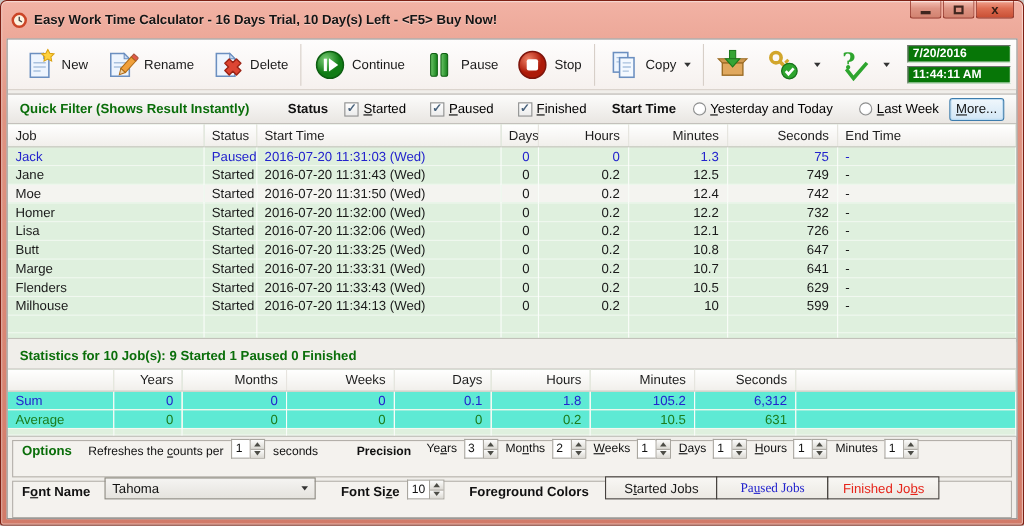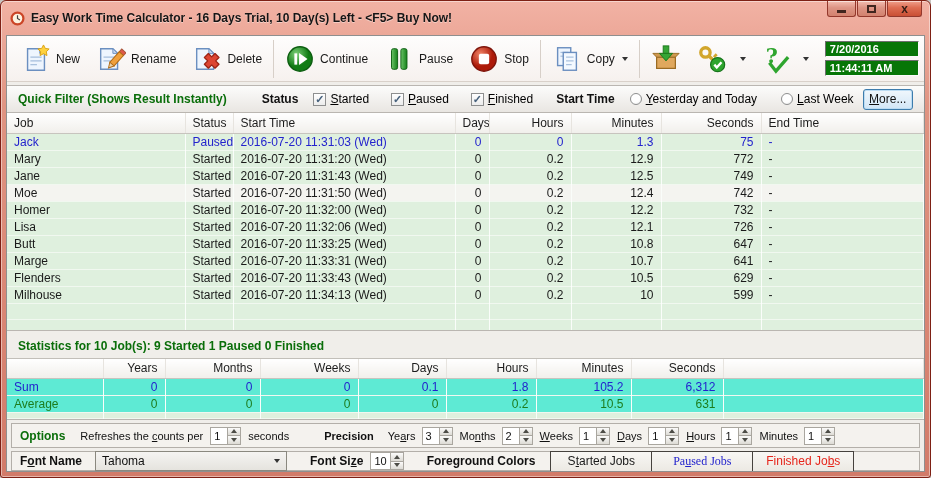--- a/index.html
+++ b/index.html
@@ -66,22 +66,22 @@
   .empty-row td{height:16px;}
   .empty-row{background:#dff0de;}
 
   .stats-title{height:25px;flex:none;margin-top:3px;display:flex;align-items:center;padding:0 11px;
     font-size:12px;font-weight:bold;color:#0a6e0a;background:#f0eeea;border-bottom:1px solid #c2bfb9;}
   .stats-wrap{flex:none;background:#dff0de;border-bottom:1px solid #bab6b1;}
   .stat-row{background:#5eead4;}
   .stat-filler td{height:6px;}
 
   
-  .panel{flex:none;border:1px solid #b3afa9;background:#f4f2ee;margin:3px 4px 0;display:flex;align-items:center;
-    padding:4px 8px;font-size:11px;color:#111;gap:7px;}
+  .panel{flex:none;border:1px solid #b3afa9;background:#f4f2ee;margin:3px 4px 0;display:flex;align-items:flex-end;
+    padding:16px 8px;font-size:11px;color:#111;gap:7px;}
   .panel.options{height:25px;}
   .panel.fontbar{height:20px;}
   .sec-title{color:#0a6e0a;font-weight:bold;font-size:12px;margin-right:8px;white-space:nowrap;}
   .plabel{white-space:nowrap;}
   .spinner{display:inline-flex;height:18px;flex:none;}
   .spin-val{min-width:17px;padding:0 3px;background:#fff;border:1px solid #a9a69f;border-right:none;font-size:11px;display:flex;align-items:center;}
   .spin-btns{display:flex;flex-direction:column;width:14px;border:1px solid #a9a69f;}
   .spin-b{flex:1;display:flex;align-items:center;justify-content:center;background:linear-gradient(#fbfbfa,#dddbd5);}
   .spin-b + .spin-b{border-top:1px solid #a9a69f;}
   .arr{width:0;height:0;border-left:3px solid transparent;border-right:3px solid transparent;display:block;}
@@ -332,30 +332,20 @@
               <td class="ta-l">Jack</td>
               <td class="ta-r">Paused</td>
               <td class="ta-l">2016-07-20 11:31:03 (Wed)</td>
               <td class="ta-r">0</td>
               <td class="ta-r">0</td>
               <td class="ta-r">1.3</td>
               <td class="ta-r">75</td>
               <td class="ta-l">-</td>
             </tr>
 
-            <tr class="job-row">
-              <td class="ta-l">Mary</td>
-              <td class="ta-r">Started</td>
-              <td class="ta-l">2016-07-20 11:31:20 (Wed)</td>
-              <td class="ta-r">0</td>
-              <td class="ta-r">0.2</td>
-              <td class="ta-r">12.9</td>
-              <td class="ta-r">772</td>
-              <td class="ta-l">-</td>
-            </tr>
 
             <tr class="job-row">
               <td class="ta-l">Jane</td>
               <td class="ta-r">Started</td>
               <td class="ta-l">2016-07-20 11:31:43 (Wed)</td>
               <td class="ta-r">0</td>
               <td class="ta-r">0.2</td>
               <td class="ta-r">12.5</td>
               <td class="ta-r">749</td>
               <td class="ta-l">-</td>

